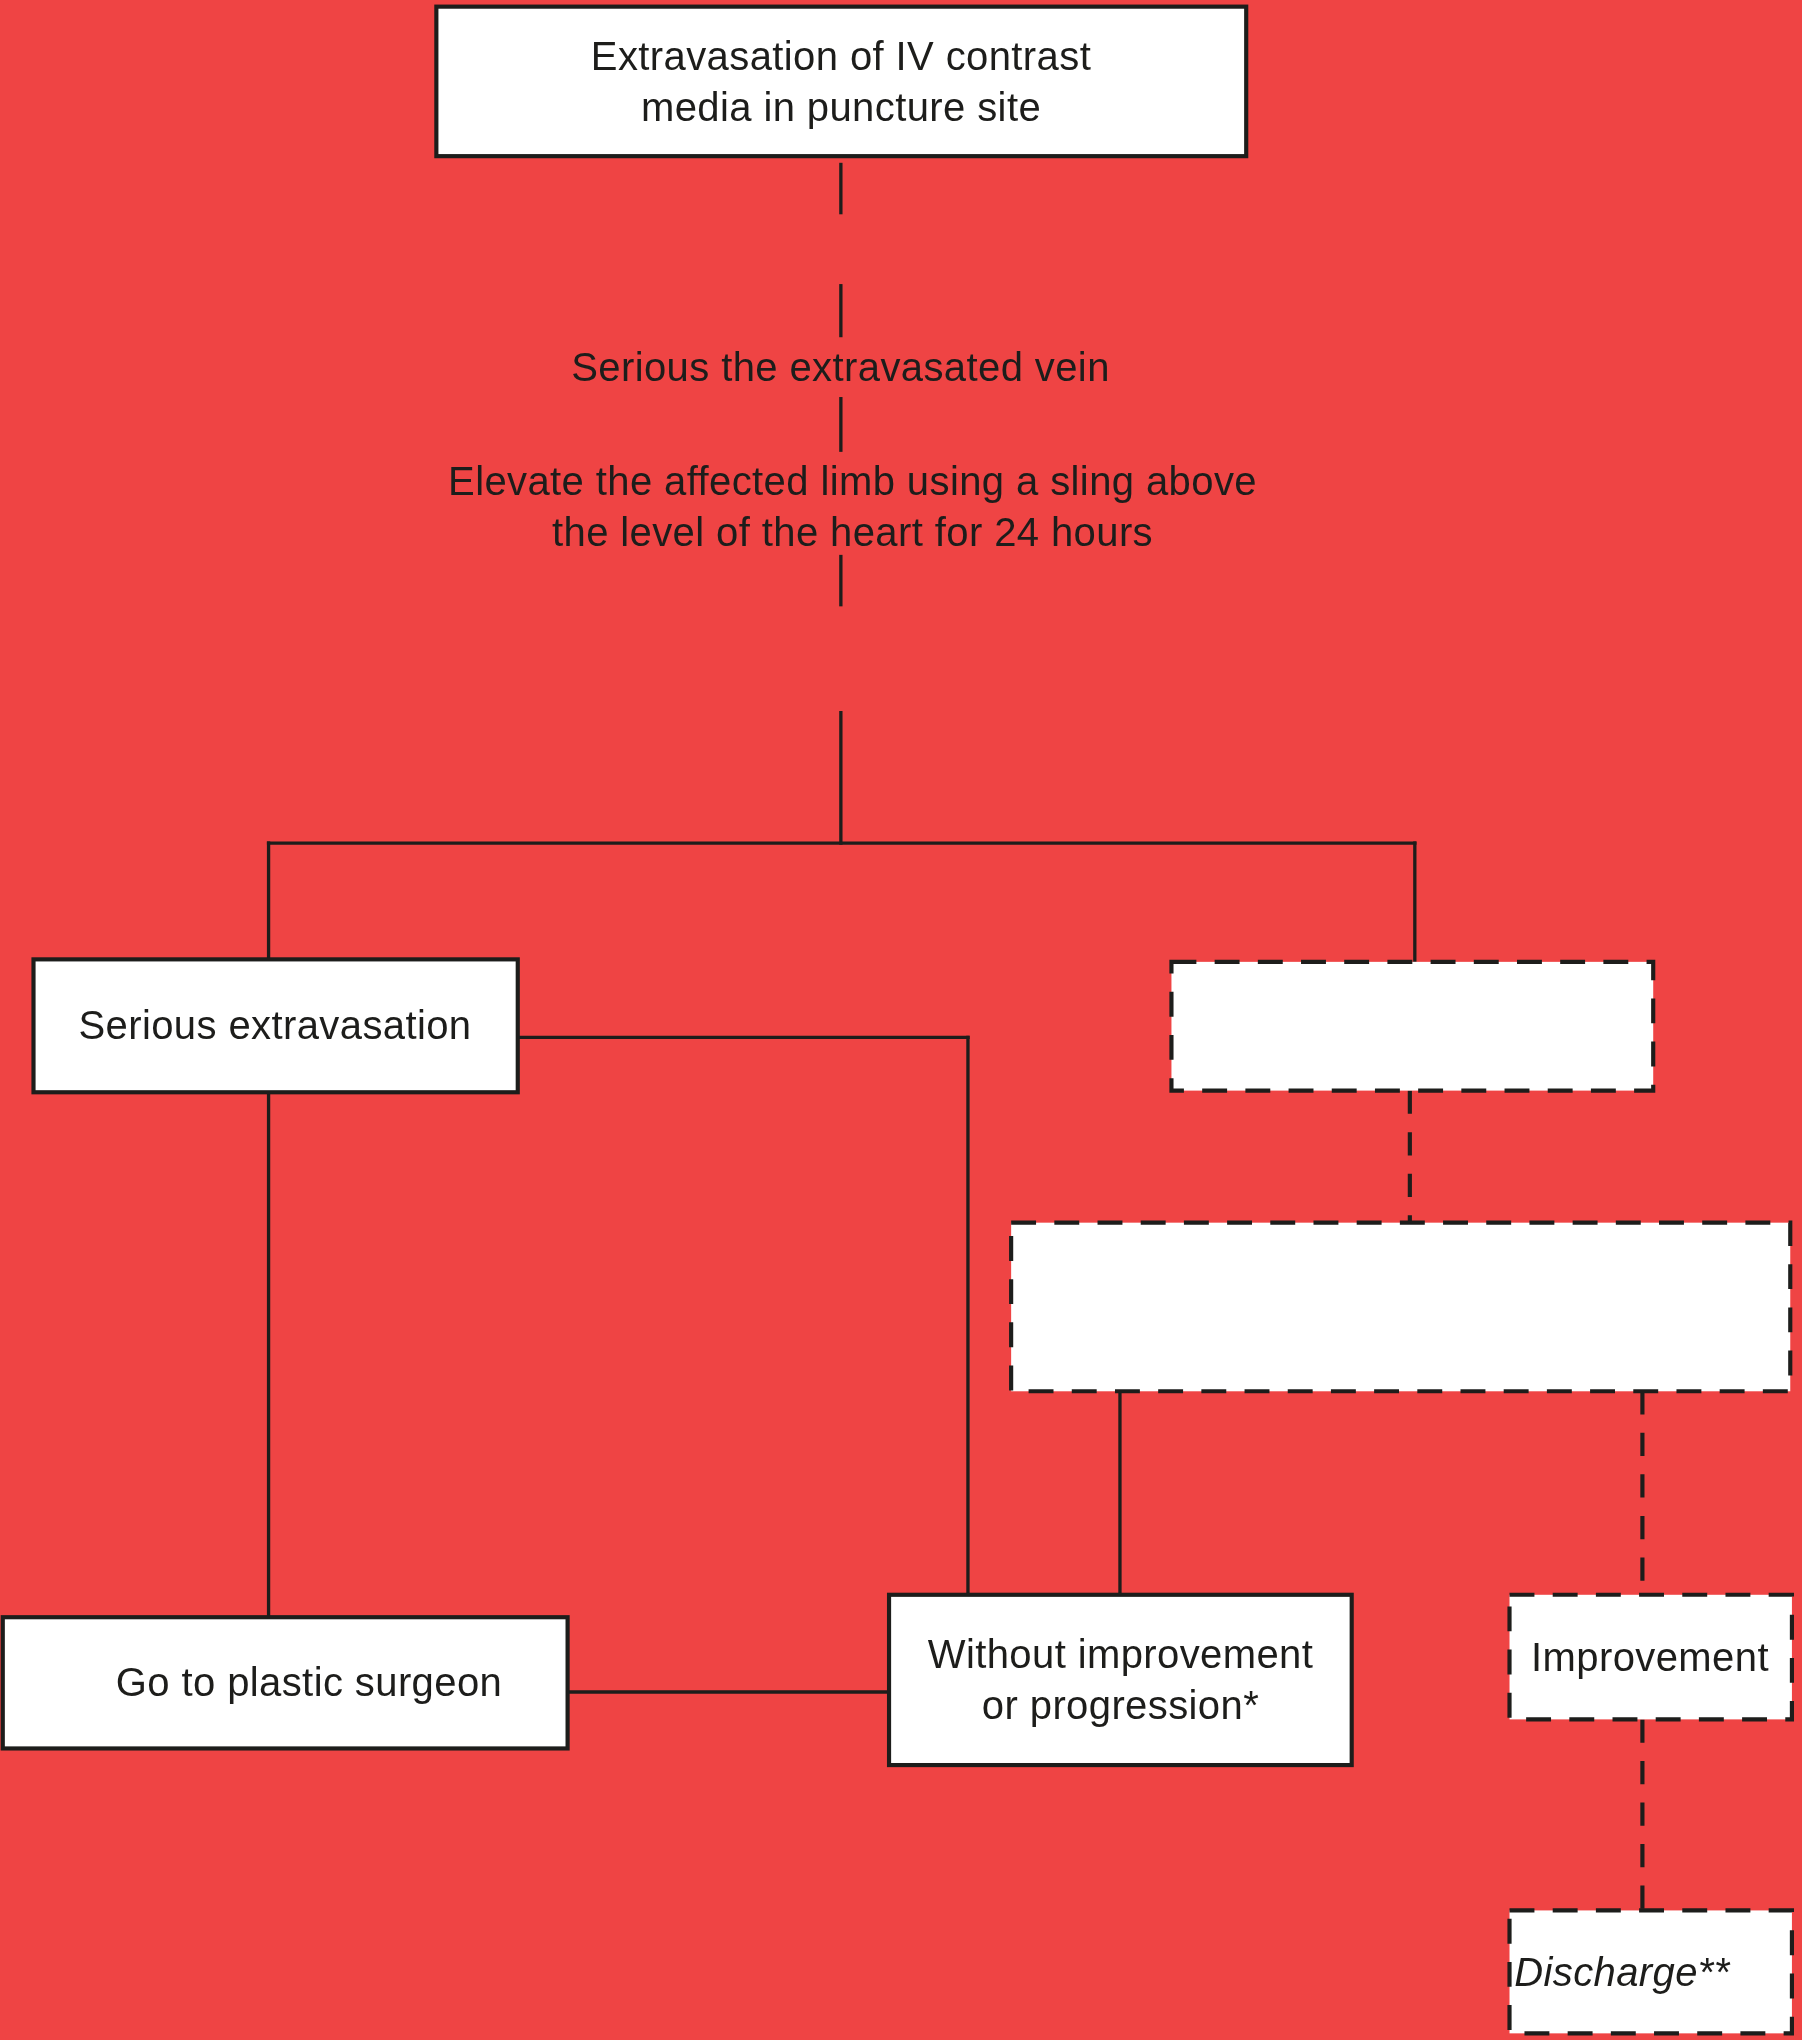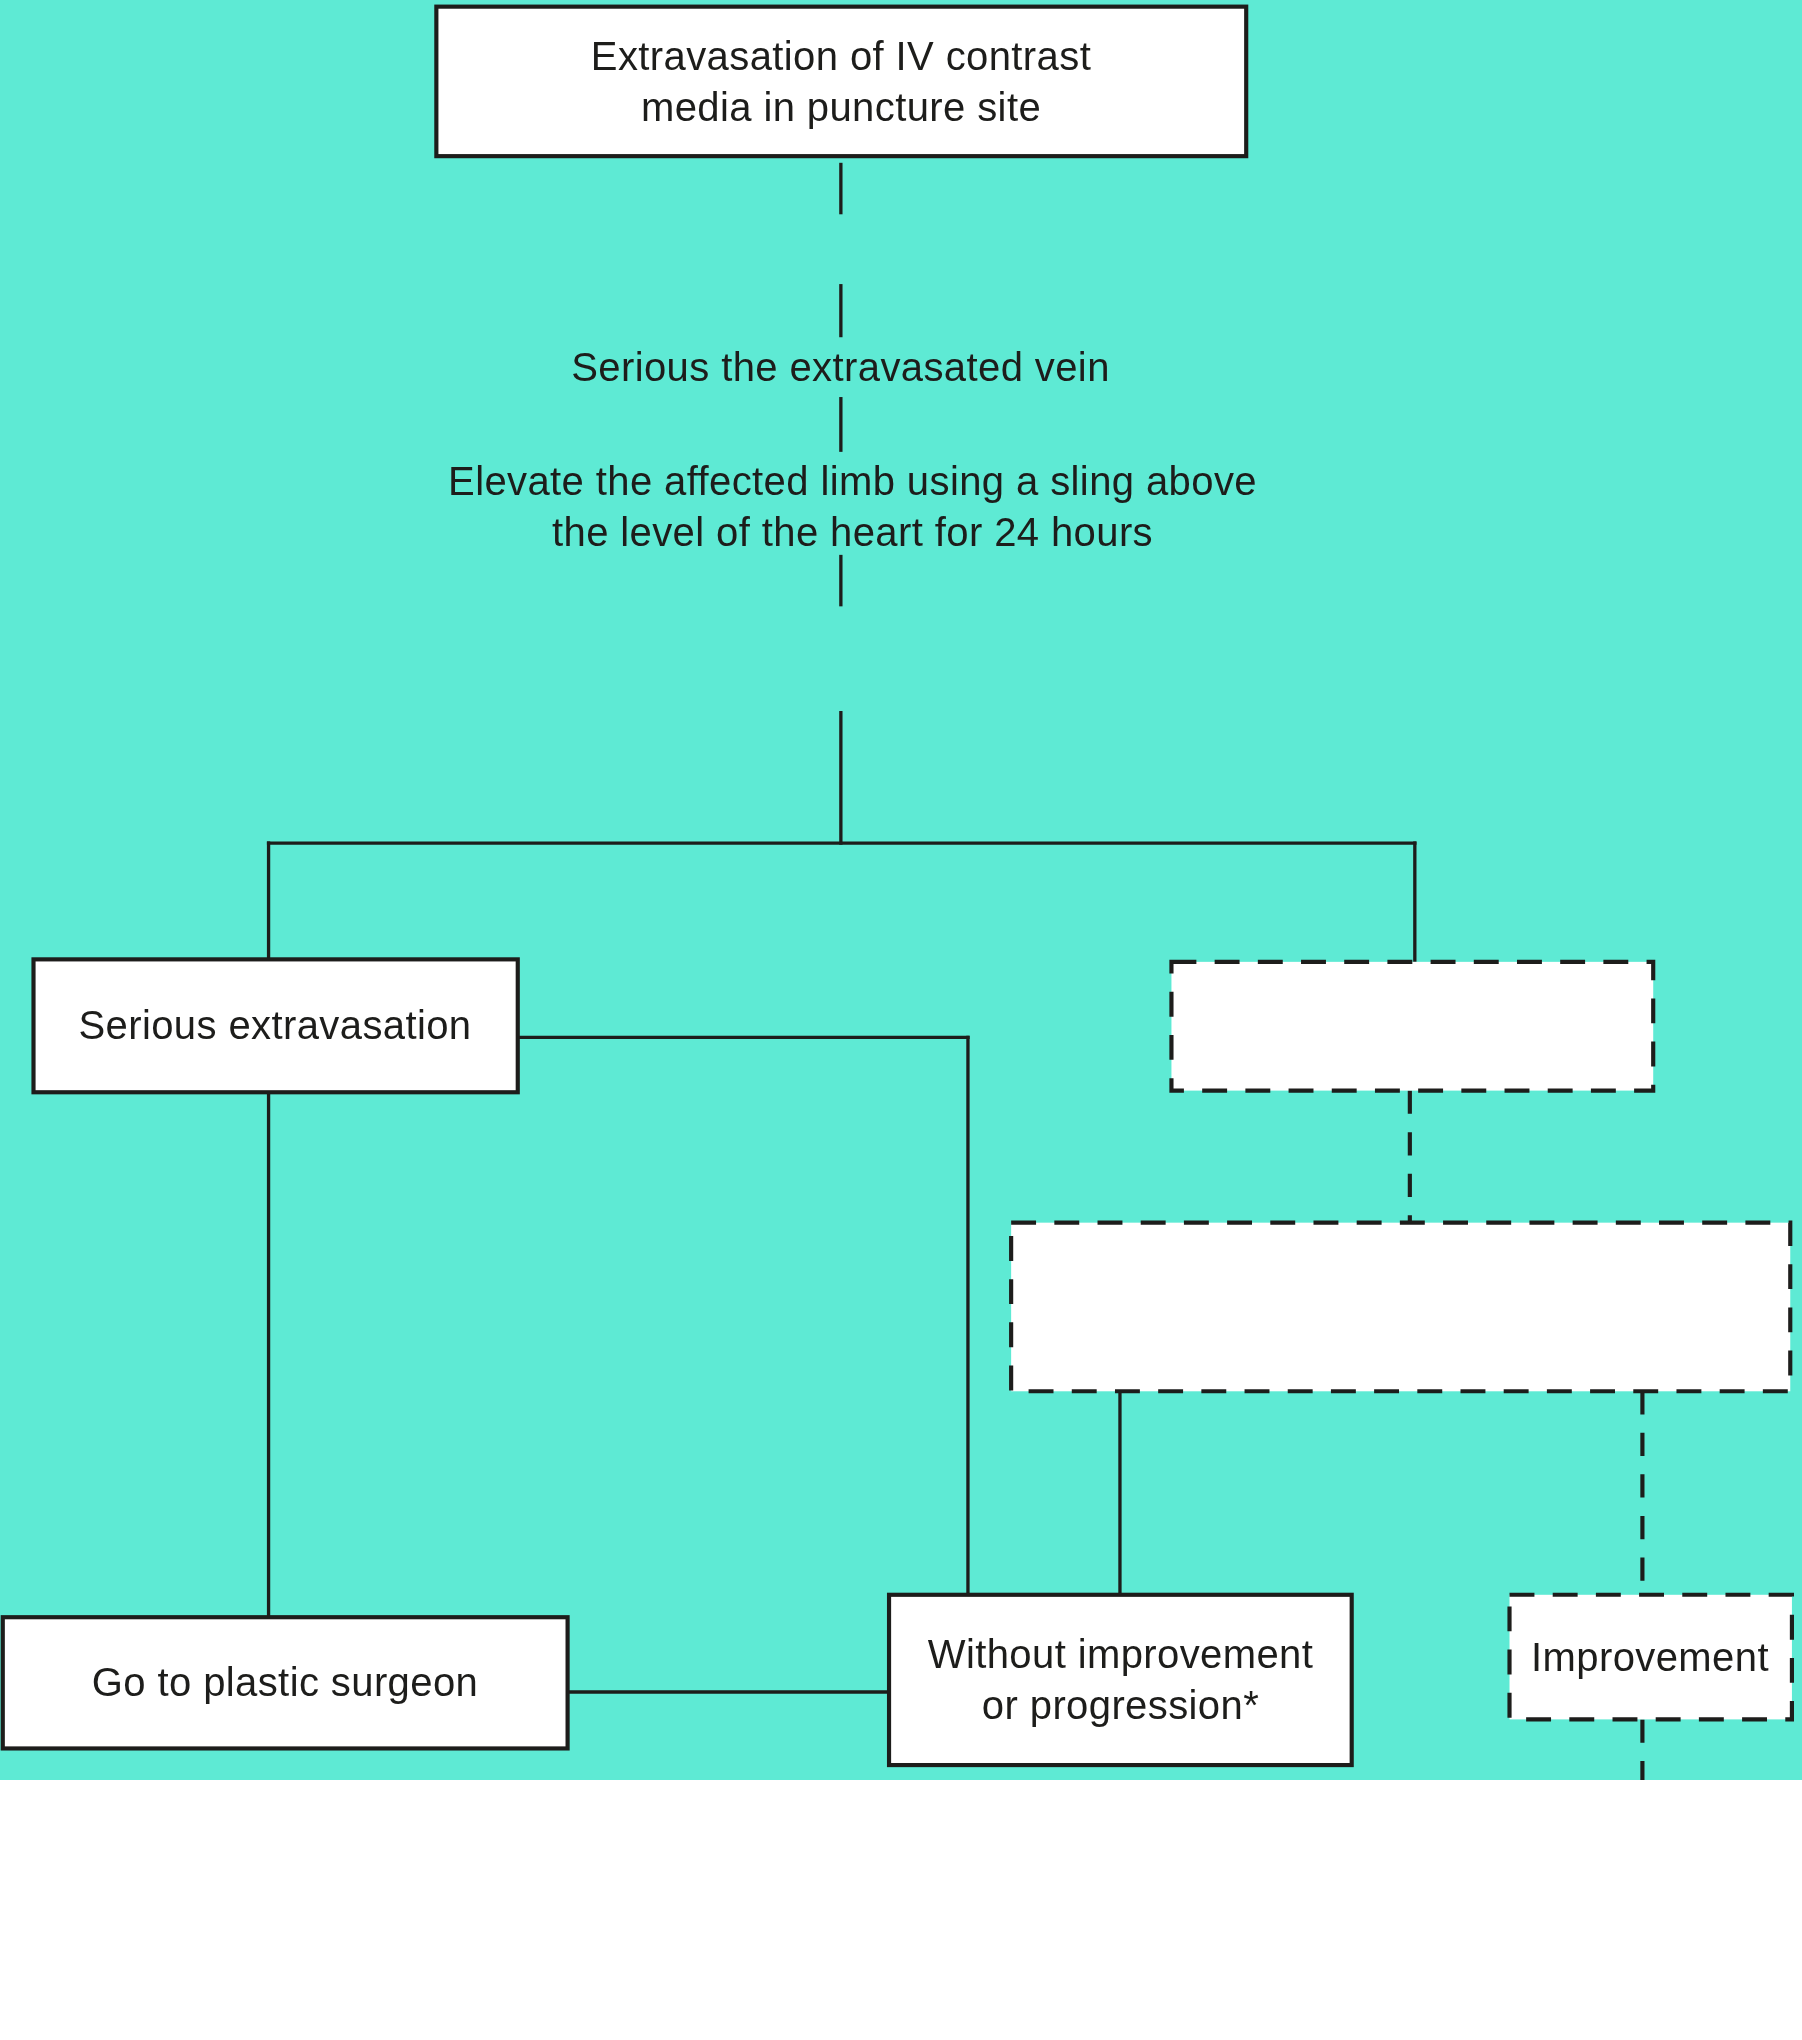--- a/index.html
+++ b/index.html
@@ -3,22 +3,22 @@
 <meta charset="utf-8">
 <style>
   html, body {
     margin: 0;
     padding: 0;
     background: #ffffff;
   }
   #canvas {
     position: relative;
     width: 1803px;
-    height: 1780px;
-    background: #5eead4;
+    height: 2040px;
+    background: #ef4444;
     font-family: "Liberation Sans", sans-serif;
     color: #1d1d1b;
     overflow: hidden;
   }
   #wires {
     position: absolute;
     left: 0;
     top: 0;
     width: 1803px;
     height: 2040px;
@@ -79,21 +79,21 @@
   <div class="label" style="left:259px; top:341px; width:1163px; height:52px;">Serious the extravasated vein</div>
 
   <div class="label" style="left:271px; top:455px; width:1163px; height:103px;">Elevate the affected limb using a sling above
 the level of the heart for 24 hours</div>
 
 
   <div class="label" style="left:33px; top:959px; width:484px; height:133px;">Serious extravasation</div>
 
 
 
-  <div class="label" style="left:2.5px; top:1617px; width:565px; height:131px;">Go to plastic surgeon</div>
+  <div class="label" style="left:2.5px; top:1617px; width:565px; height:131px;padding-left:24px;">Go to plastic surgeon</div>
 
   <div class="label" style="left:889px; top:1595px; width:463px; height:170px;">Without improvement
 or progression*</div>
 
   <div class="label" style="left:1509px; top:1595px; width:282px; height:125px;">Improvement</div>
 
   <div class="label" style="left:1481px; top:1911px; width:282px; height:123px;font-style:italic;">Discharge**</div>
 
 </div>
 

